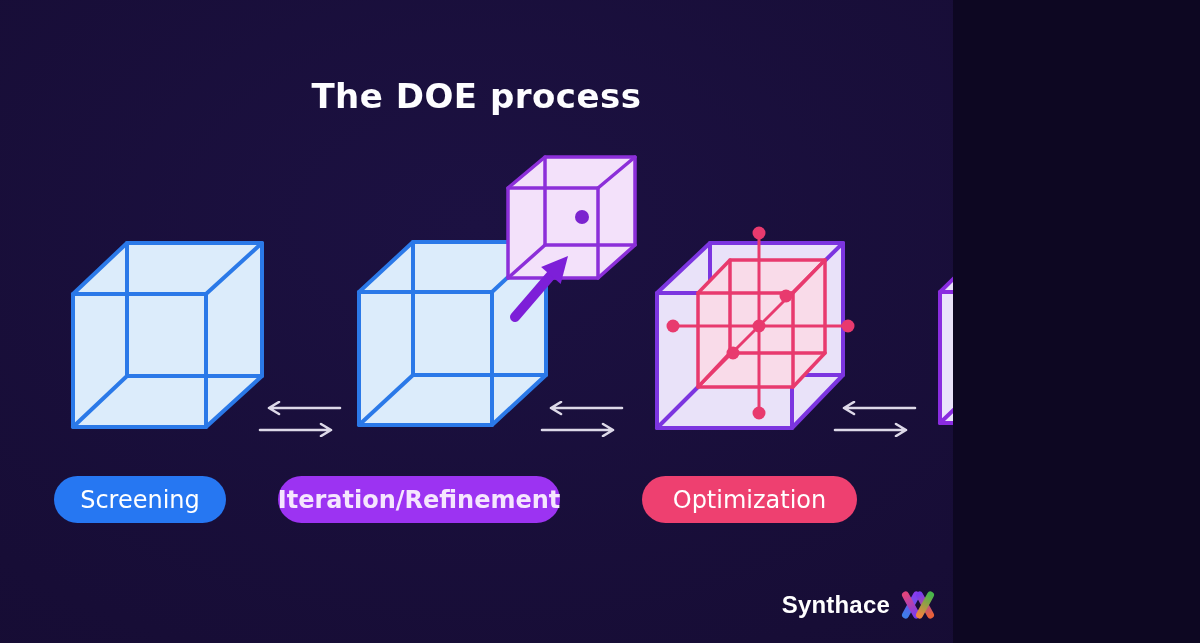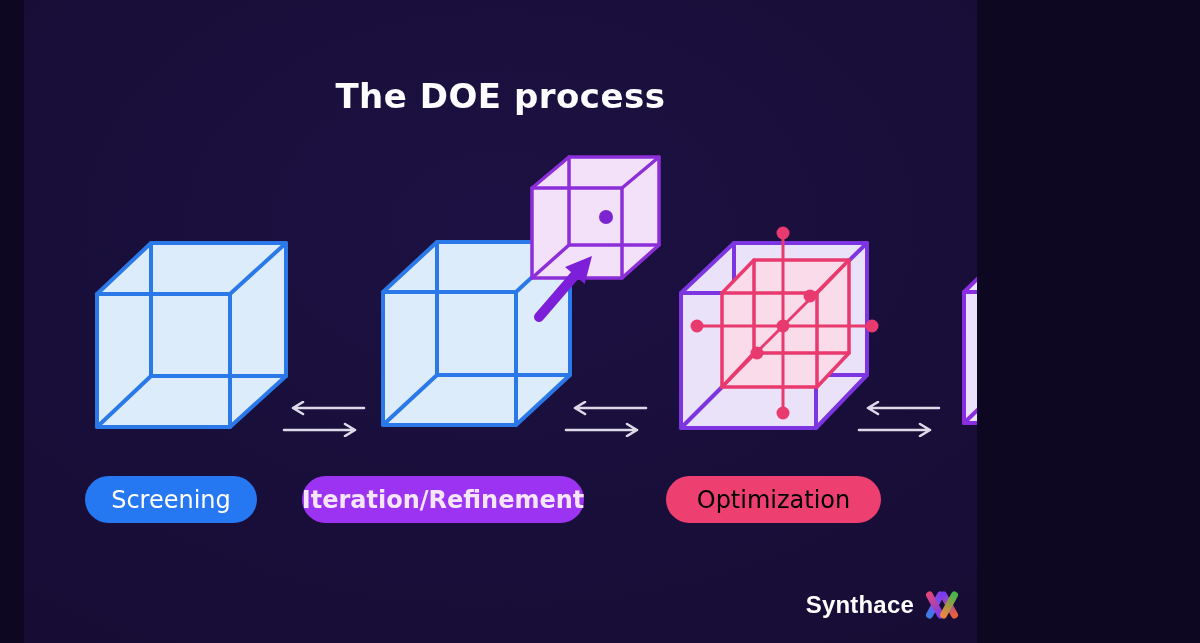--- a/index.html
+++ b/index.html
@@ -3,39 +3,38 @@
 <meta charset="utf-8">
 <style>
   * { margin:0; padding:0; box-sizing:border-box; }
   html,body { background:#0d0722; }
   .canvas{
     position:relative;
     width:953px; height:643px;
     overflow:hidden;
     background: radial-gradient(130% 130% at 50% 35%, #1c1142 0%, #170d36 55%, #140a2e 100%);
     font-family:"DejaVu Sans","Liberation Sans",sans-serif;
-    margin-left:24px;
   }
   .title{
     position:absolute; left:0; right:0; top:76px;
     text-align:center;
     color:#fdfdff;
     font-size:34px; font-weight:800; letter-spacing:.5px;
   }
   .stage-figure{ position:absolute; }
   .connector{ position:absolute; }
   .pill{
     position:absolute; top:476px; height:47px;
     border-radius:24px;
     display:flex; align-items:center; justify-content:center;
     font-size:24px; font-weight:400;
     color:#ffffff;
   }
   .pill.iteration{ color:#f5e6fe;font-weight:bold; }
-  .pill.optimization{ color:#000000; }
+  .pill.optimization{ color:#ffffff; }
   .pill.robustness{ color:#f0faf0; }
   .logo{
     position:absolute; right:16px; bottom:20px;
     display:flex; align-items:center; gap:9px;
   }
   .logo-text{
     color:#ffffff; font-family:"Liberation Sans",sans-serif;
     font-size:24px; font-weight:700; letter-spacing:.2px;
   }
 </style>
@@ -169,21 +168,21 @@
       </g>
 
       <g>
         <circle cx="108" cy="82" r="5.5" fill="#e8426e"></circle>
         <circle cx="114" cy="76" r="5.5" fill="#8a2ce0"></circle>
         <circle cx="120" cy="70" r="5.5" fill="#ee7722"></circle>
       </g>
     </svg>
   </div>
 
-  <div class="pill screening" style="left: 61px; width: 172px; background-color: rgb(38, 119, 242);">Screening</div>
+  <div class="pill screening" style="left: 54px; width: 172px; background-color: rgb(38, 119, 242);">Screening</div>
 
   <div class="pill iteration" style="left: 278px; width: 282px; background-color: rgb(156, 51, 242);">Iteration/Refinement</div>
 
   <div class="pill optimization" style="left: 642px; width: 215px; background-color: rgb(238, 64, 112);">Optimization</div>
 
 
   <div class="logo">
     <span class="logo-text">Synthace</span>
     <svg width="38" height="36" viewBox="0 0 36 36">
       <defs>

